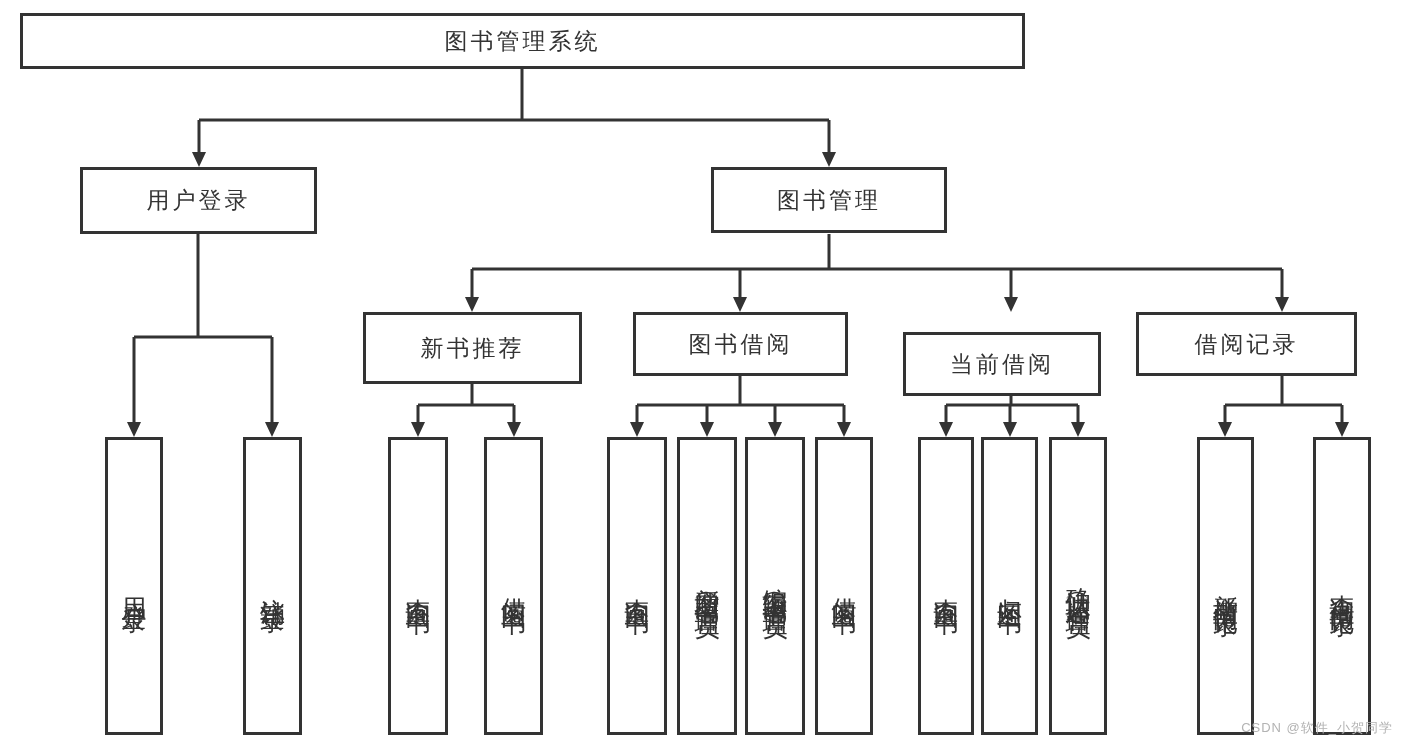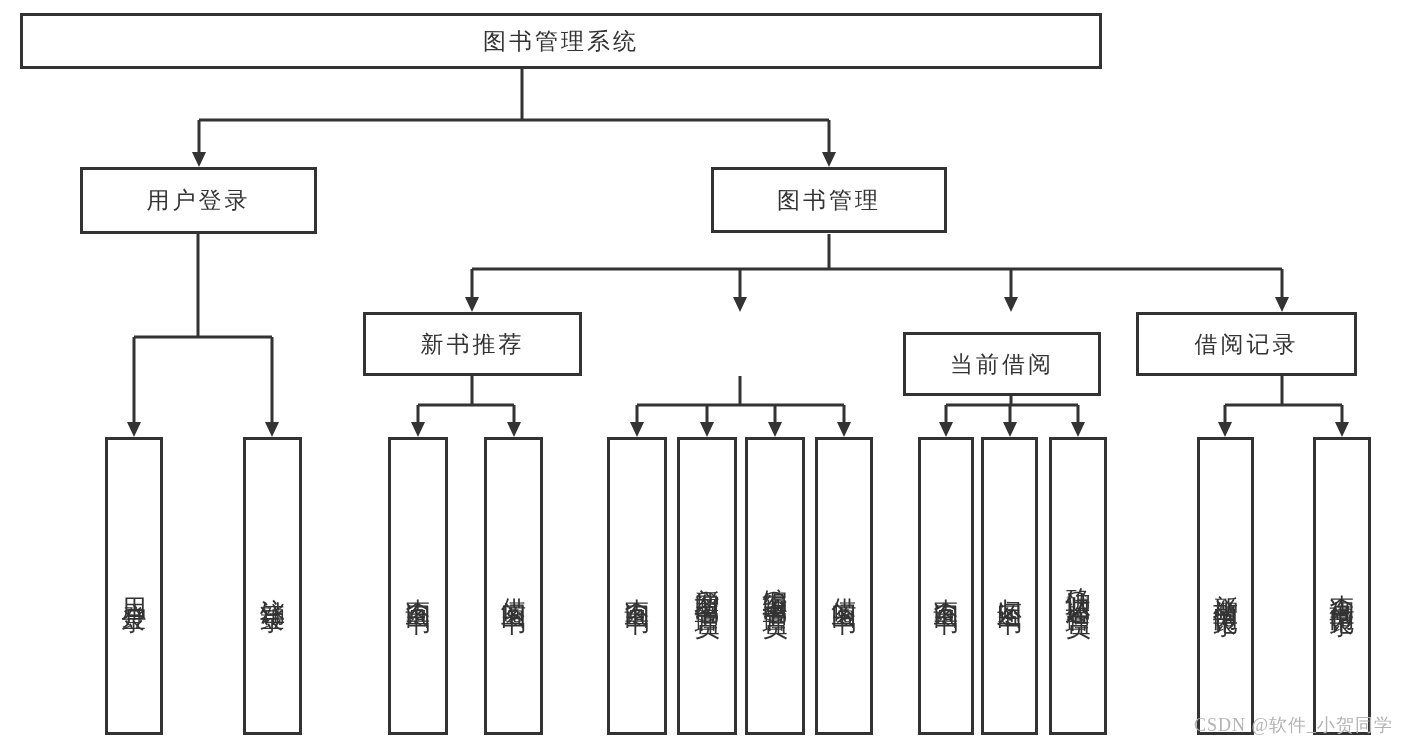--- a/index.html
+++ b/index.html
@@ -18,22 +18,22 @@
     border:3px solid var(--box_border,#333333);
     display:flex;align-items:center;justify-content:center;
   }
   .hbox .label{font-size:23px;letter-spacing:3px;white-space:nowrap;}
   .vbox .label{
     writing-mode:vertical-rl;text-orientation:mixed;
     font-size:25px;letter-spacing:4px;line-height:1;white-space:nowrap;
   }
   .watermark{
     position:absolute;right:12px;bottom:10px;z-index:3;
-    font-size:18px;letter-spacing:1px;
-    color:var(--watermark,#b3b3b3);white-space:nowrap;font-family:Liberation Serif, serif;
+    font-size:13px;letter-spacing:1px;
+    color:var(--watermark,#b3b3b3);white-space:nowrap;
   }
 </style>
 </head>
 <body>
 
 <div class="stage">
 
   <svg class="wires" width="1405" height="747">
 
     <path class="wire" d="M522 69 V120 M199 120 H829 M199 120 V153 M829 120 V153"></path>
@@ -63,33 +63,36 @@
     <path class="wire" d="M1011 376 V405 M946 405 H1078 M946 405 V423 M1010 405 V423 M1078 405 V423"></path>
     <polygon class="arrowhead" points="939,422 953,422 946,437"></polygon>
     <polygon class="arrowhead" points="1003,422 1017,422 1010,437"></polygon>
     <polygon class="arrowhead" points="1071,422 1085,422 1078,437"></polygon>
 
     <path class="wire" d="M1282 376 V405 M1225 405 H1342 M1225 405 V423 M1342 405 V423"></path>
     <polygon class="arrowhead" points="1218,422 1232,422 1225,437"></polygon>
     <polygon class="arrowhead" points="1335,422 1349,422 1342,437"></polygon>
   </svg>
 
-  <div class="box hbox" style="left:20px;top:13px;width:1082px;height:56px">
+  <div class="box hbox" style="left:20px;top:13px;width:1005px;height:56px">
     <span class="label">图书管理系统</span>
   </div>
 
   <div class="box hbox" style="left:80px;top:167px;width:237px;height:67px">
     <span class="label">用户登录</span>
   </div>
   <div class="box hbox" style="left:711px;top:167px;width:236px;height:66px">
     <span class="label">图书管理</span>
   </div>
 
-  <div class="box hbox" style="left:363px;top:312px;width:219px;height:64px">
+  <div class="box hbox" style="left:363px;top:312px;width:219px;height:72px">
     <span class="label">新书推荐</span>
+  </div>
+  <div class="box hbox" style="left:633px;top:312px;width:215px;height:64px">
+    <span class="label">图书借阅</span>
   </div>
   <div class="box hbox" style="left:903px;top:332px;width:198px;height:64px">
     <span class="label">当前借阅</span>
   </div>
   <div class="box hbox" style="left:1136px;top:312px;width:221px;height:64px">
     <span class="label">借阅记录</span>
   </div>
 
   <div class="box vbox" style="left:105px;top:437px;width:58px;height:298px">
     <span class="label">用户登录</span>

